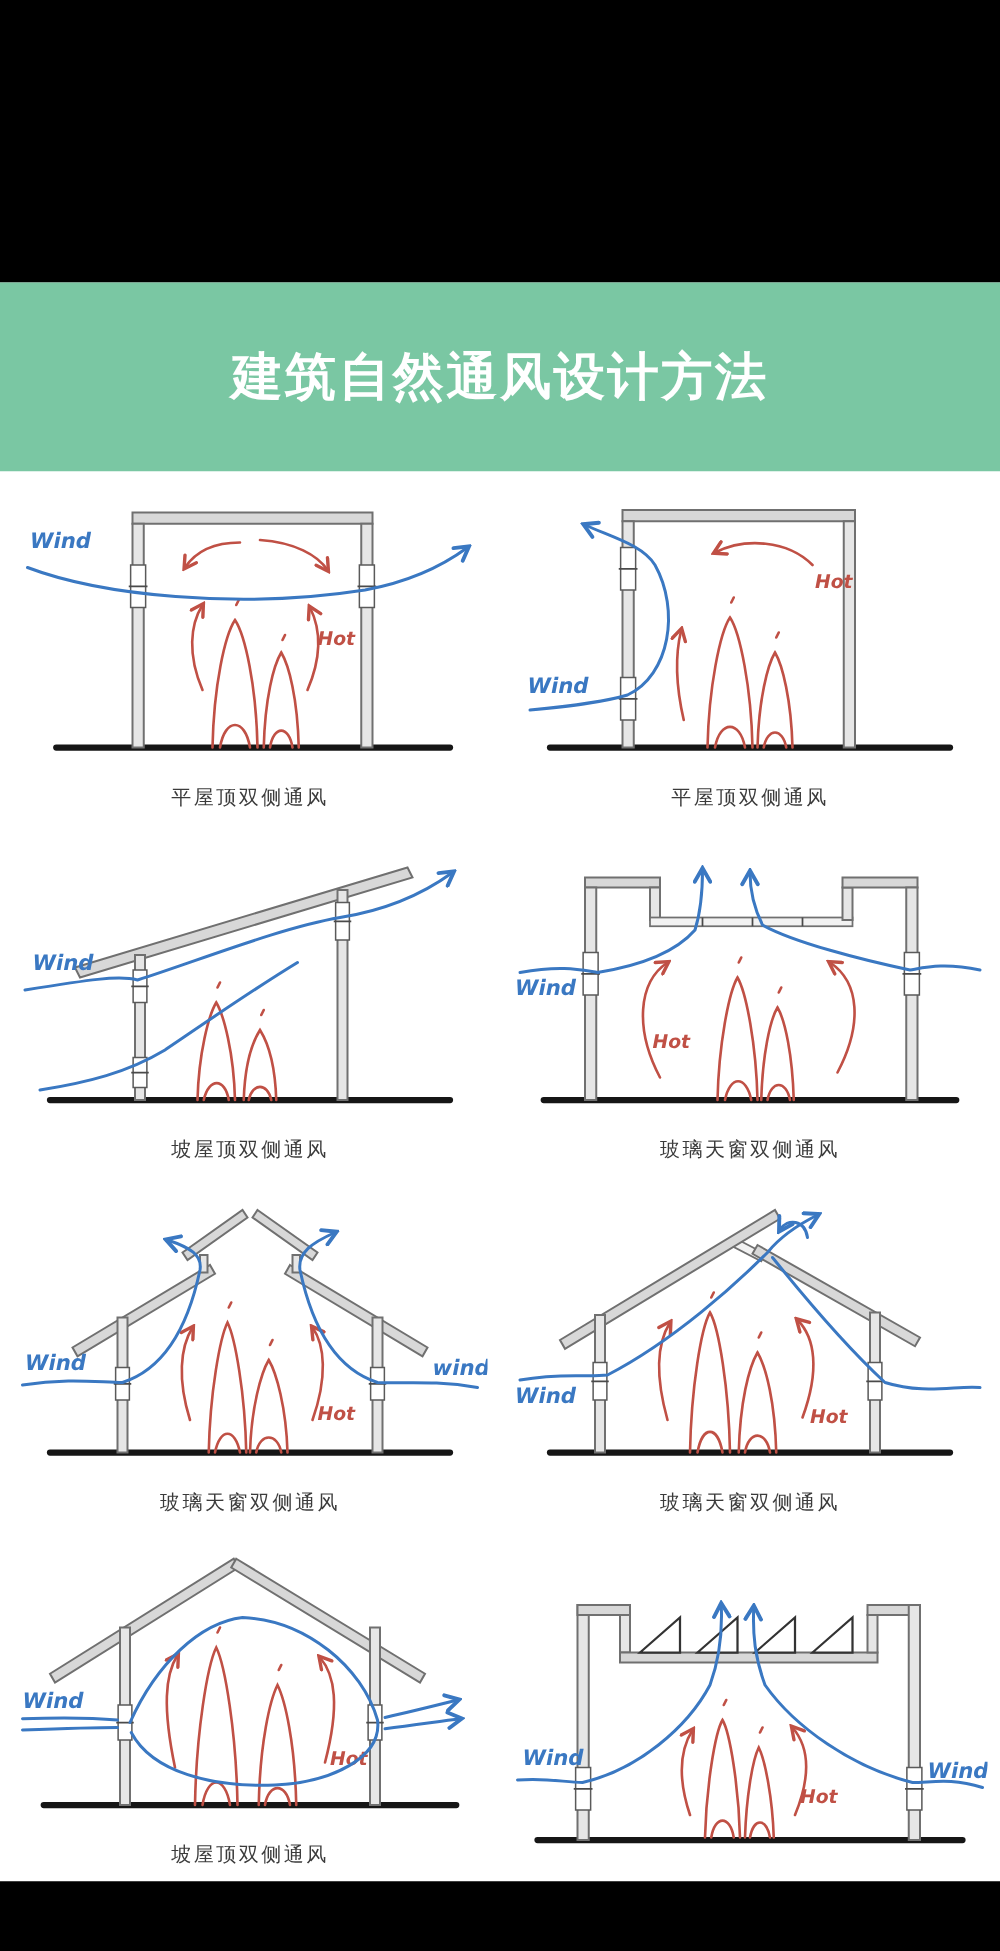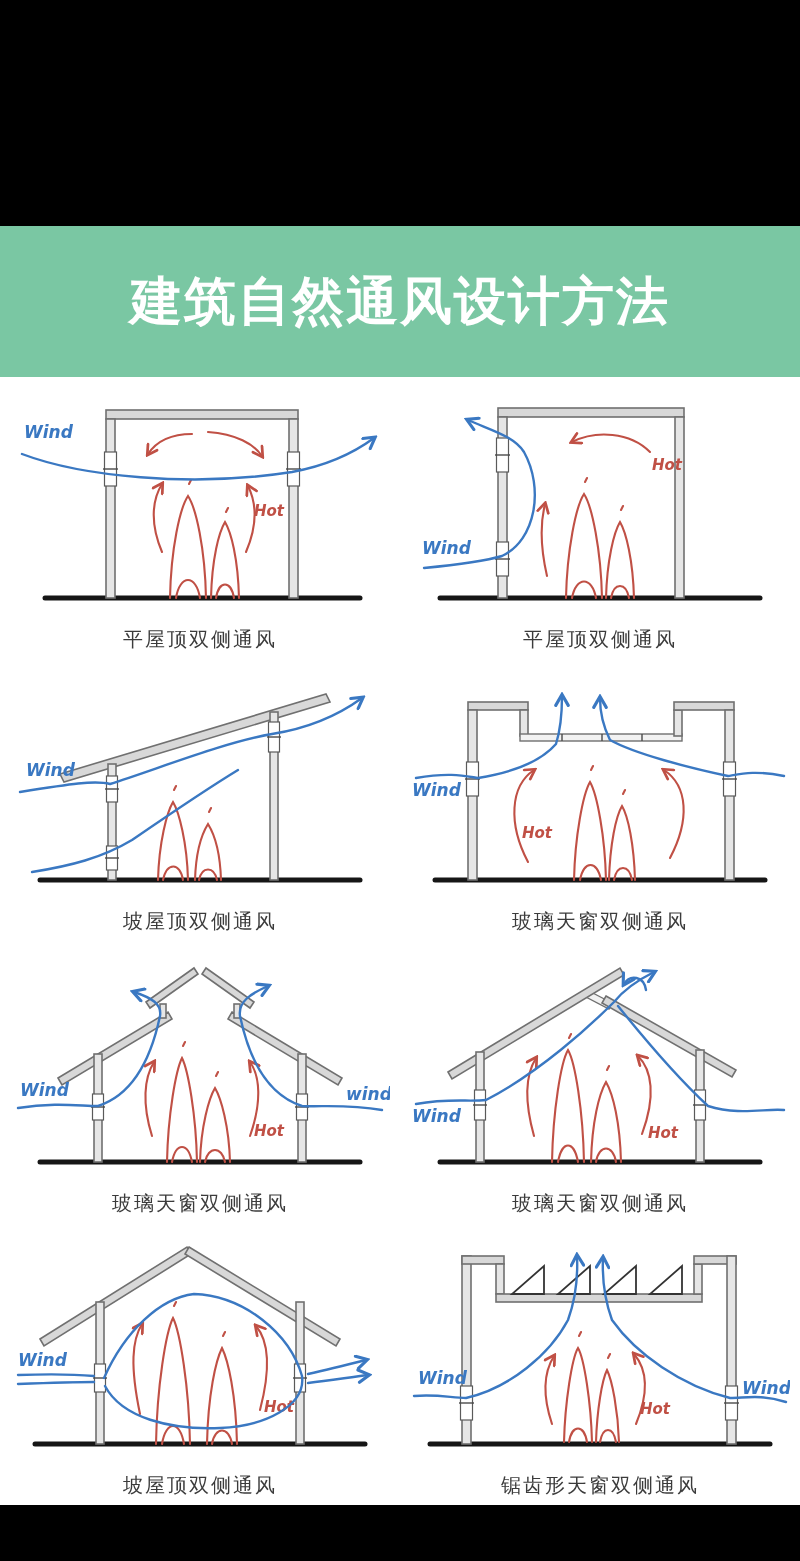--- a/index.html
+++ b/index.html
@@ -7,29 +7,29 @@
     width:800px;height:1561px;position:relative;background:#ffffff;
     font-family:"Liberation Sans",sans-serif;overflow:hidden;
   }
   .top-bar{position:absolute;top:0;left:0;width:800px;height:226px;background:#000;}
   .bottom-bar{position:absolute;top:1505px;left:0;width:800px;height:56px;background:#000;}
   .banner{
     position:absolute;top:226px;left:0;width:800px;height:151px;background:#7AC7A3;
     display:flex;align-items:center;justify-content:center;
   }
   .banner-title{
-    color:#ffffff;font-size:52px;font-weight:bold;letter-spacing:2px;margin:0;
+    color:#ffffff;font-size:41px;font-weight:bold;letter-spacing:2px;margin:0;
     font-family:Liberation Sans, sans-serif;white-space:nowrap;
   }
   .content{
     position:absolute;top:377px;left:0;width:800px;height:1128px;
     display:grid;grid-template-columns:400px 400px;grid-auto-rows:282px;
   }
   .cell{display:flex;flex-direction:column;align-items:center;justify-content:flex-end;padding-bottom:6px;box-sizing:border-box;}
-  .caption{font-size:20px;color:#3B3B3B;letter-spacing:2px;line-height:28px;}
+  .caption{font-size:16px;color:#3B3B3B;letter-spacing:2px;line-height:28px;}
   svg{display:block;}
   .wall{fill:#E6E6E6;stroke:#707070;stroke-width:1.6;}
   .roof{fill:#D8D8D8;stroke:#707070;stroke-width:1.6;}
   .glass{fill:#F2F2F2;stroke:#707070;stroke-width:1.4;}
   .tooth{fill:#ffffff;stroke:#333333;stroke-width:1.8;}
   .win{fill:#ffffff;stroke:#5a5a5a;stroke-width:1.2;}
   .tick{stroke:#4a4a4a;stroke-width:1.4;}
   .ground{stroke:#161616;stroke-width:5;stroke-linecap:round;}
   .wind{fill:none;stroke:#3A78C2;stroke-width:2.4;stroke-linecap:round;}
   .hotline{fill:none;stroke:#C05045;stroke-width:2.1;stroke-linecap:round;}
@@ -332,18 +332,17 @@
         <path class="hotline" d="M198,122 L200,118"></path>
         <text class="hotlabel" x="230" y="178" font-size="12">Hot</text>
       </g>
       <g>
         <path class="wind" d="M4,160 C28,158 42,162 56,162 C100,152 140,118 158,84 C166,62 168,42 167,20" marker-end="url(#mb)"></path>
         <path class="wind" d="M376,166 C350,158 336,162 320,162 C272,150 226,118 202,84 C194,62 192,44 193,22" marker-end="url(#mb)"></path>
         <text class="windlabel" x="8" y="148" font-size="15">Wind</text>
         <text class="windlabel" x="332" y="158" font-size="15">Wind</text>
       </g>
     </svg>
-    <div class="caption">锯齿形天窗双侧通风</div>
   </div>
 
 </div>
 
 <div class="bottom-bar"></div>
 
 </body></html>

